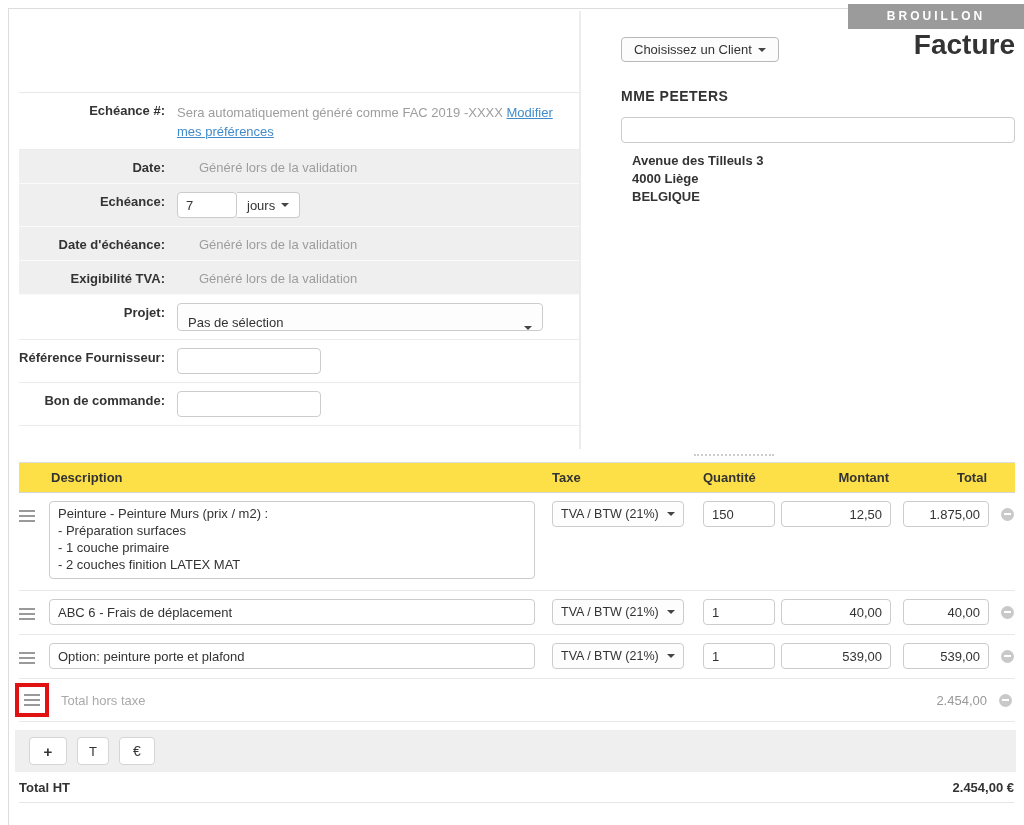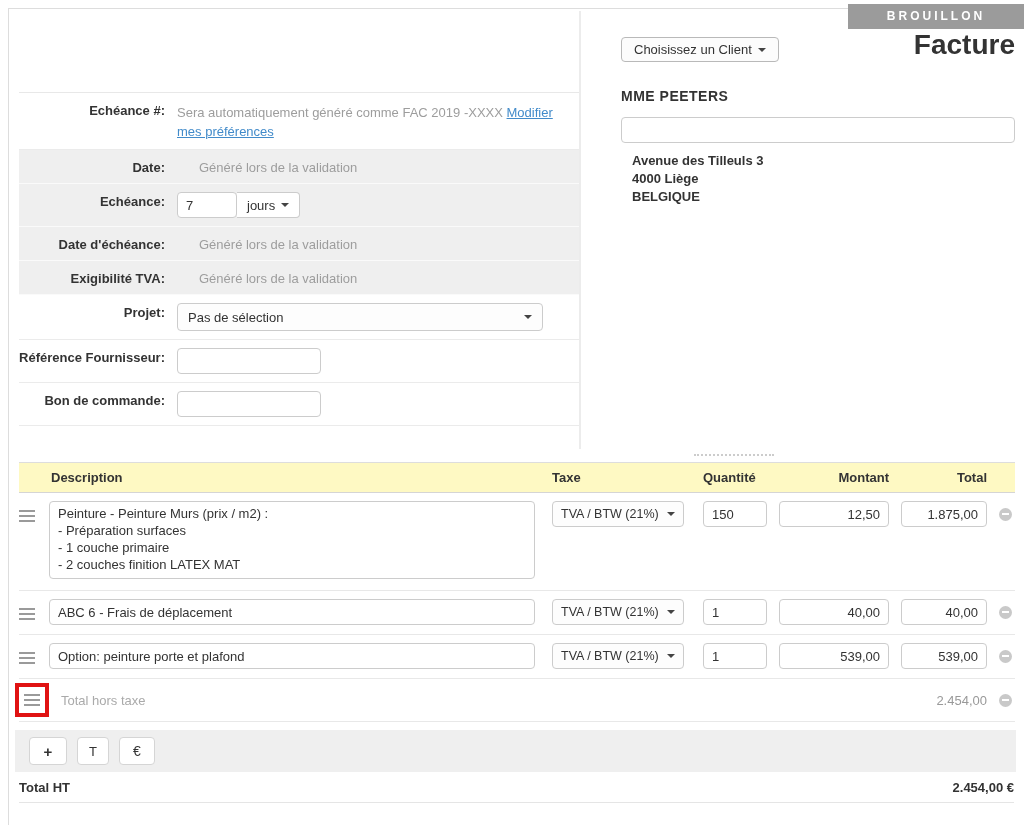--- a/index.html
+++ b/index.html
@@ -32,56 +32,56 @@
   input[type=text] { border:1px solid #ccc; border-radius:4px; height:26px; padding:3px 8px;
     font-size:13px; font-family:inherit; color:#333; background:#fff; outline:none; }
   .inp-7 { width:60px; border-radius:4px 0 0 4px; }
   .btn-jours { height:26px; border:1px solid #ccc; border-left:none; border-radius:0 4px 4px 0;
     background:#fff; font-size:13px; color:#333; padding:0 10px; display:inline-flex; align-items:center; cursor:pointer; }
   .caret { display:inline-block; width:0; height:0; border-left:4px solid transparent;
     border-right:4px solid transparent; border-top:4px solid #444; margin-left:6px; }
   .fake-select { height:28px; border:1px solid #ccc; border-radius:4px; background:#fdfdfd;
     display:flex; align-items:center; justify-content:space-between; padding:0 10px;
     font-size:13px; color:#333; cursor:pointer; }
-  .sel-projet { width:366px; }
+  .sel-projet { width:366px;align-items:flex-end; }
   .inp-sm { width:144px; }
   .inp-objet { width:336px; }
   .input-group { display:flex; }
 
   
   .client-panel { position:absolute; left:612px; top:28px; width:394px; }
   .btn-choose { display:inline-flex; align-items:center; padding:4px 12px; height:25px;
     border:1px solid #b9b9b9; border-radius:4px; background:#fcfcfc; font-size:13px;
     color:#333; cursor:pointer; }
   .client-name { margin-top:26px; font-size:14px; font-weight:bold; letter-spacing:0.5px; }
   .client-search { width:394px; margin-top:13px; }
   .client-address { margin-top:9px; font-size:13px; font-weight:bold; line-height:18px;margin-left:11px; }
 
   
   .items { position:relative; margin:36px 10px 0 10px; width:996px; font-size:13px; }
   .dotted-hint { position:absolute; top:-8px; left:675px; width:80px; border-top:2px dotted #ccc; }
-  .items-header { display:flex; align-items:center; height:31px; background:#fef9c3;
+  .items-header { display:flex; align-items:center; height:31px; background:#fde047;
     border-top:1px solid #ddd; border-bottom:1px solid #d5d5d5; font-weight:bold; }
   .item-row { display:flex; align-items:flex-start; padding:8px 0; border-bottom:1px solid #e8e8e8; }
   .col-handle { flex:0 0 30px; padding-top:6px; }
   .col-desc   { flex:0 0 495px; }
   .col-taxe   { flex:0 0 147px; padding-left:8px; }
   .col-qty    { flex:0 0 82px; padding-left:12px; }
   .col-montant{ flex:0 0 122px; display:flex; justify-content:flex-end; }
   .col-total  { flex:0 0 100px; display:flex; justify-content:flex-end; }
   .col-remove { flex:0 0 20px; display:flex; justify-content:center; padding-top:7px; }
   .items-header .col-desc { padding-left:2px; }
   .items-header .col-montant { padding-right:6px; }
   .items-header .col-total { padding-right:8px; }
 
   textarea.desc-area { width:486px; height:78px; border:1px solid #ccc; border-radius:4px;
     padding:3px 8px; font-size:13px; line-height:17px; font-family:inherit; color:#333; resize:none; outline:none; }
   .inp-desc { width:486px; }
   .sel-taxe { width:132px; height:26px; font-size:12.5px; padding:0 8px; }
-  .inp-qty { width:64px; }
+  .inp-qty { width:72px; }
   .inp-montant { width:110px; margin-right:6px; text-align:right; }
   .inp-total { width:86px; margin-right:8px; text-align:right; background:#e9e9e9; border-color:#c8c8c8; }
 
   .drag-handle { display:inline-block; width:16px; cursor:grab; }
   .drag-handle i { display:block; height:2px; background:#9a9a9a; margin:3px 0; }
   .remove-icon { width:13px; height:13px; border-radius:50%; background:#c9c9c9;
     position:relative; display:inline-block; cursor:pointer; }
   .remove-icon::after { content:""; position:absolute; left:3px; top:5px; width:7px; height:2px; background:#fff; }
 
   .subtotal-row { display:flex; align-items:center; padding:4px 0; border-bottom:1px solid #e8e8e8; min-height:40px; }

